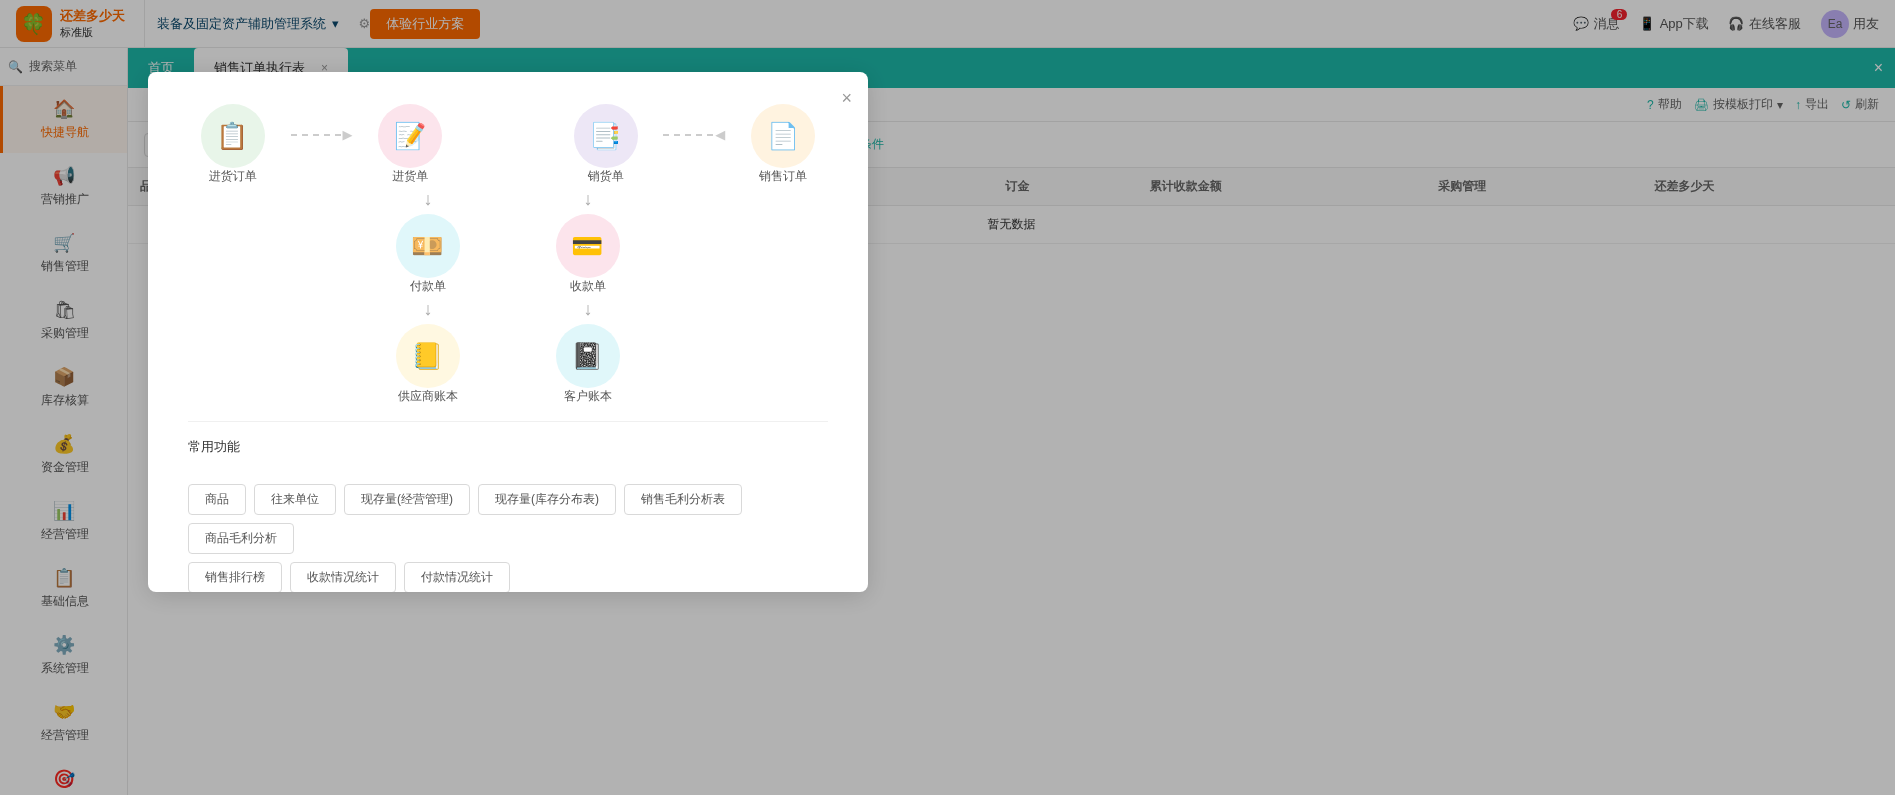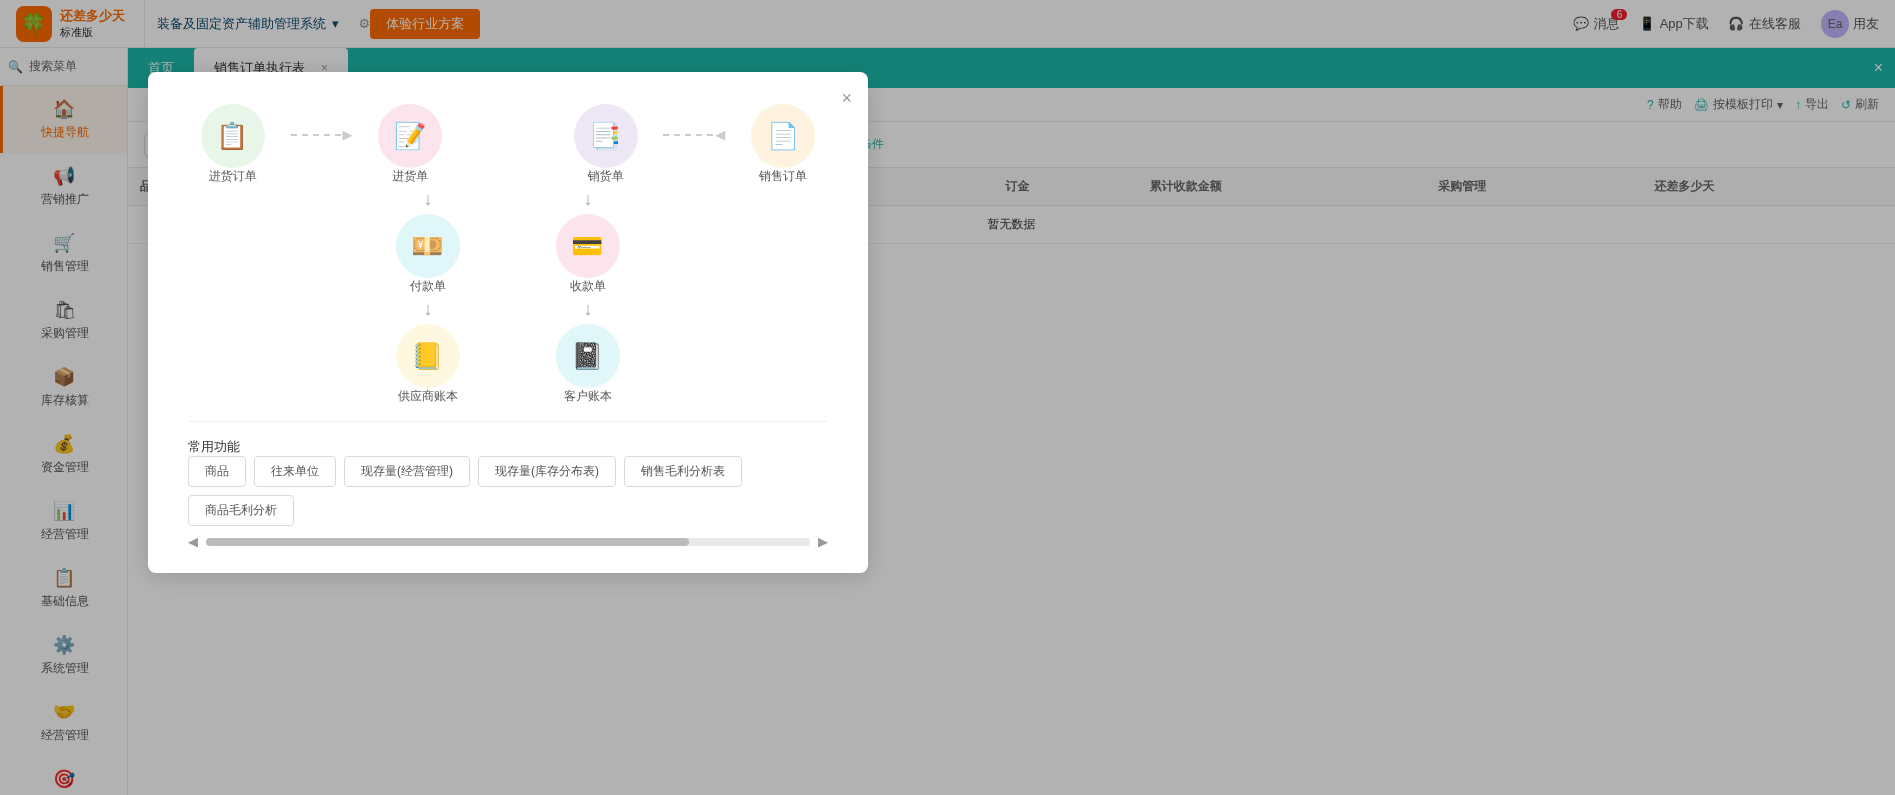--- a/index.html
+++ b/index.html
@@ -64,21 +64,21 @@
     .modal-overlay { position: fixed; top: 0; left: 0; right: 0; bottom: 0; background: rgba(0,0,0,0.3); z-index: 100; display: flex; align-items: flex-start; justify-content: flex-start; }
     .modal { background: white; border-radius: 8px; width: 720px; padding: 24px; margin-top: 72px; margin-left: 148px; box-shadow: 0 4px 24px rgba(0,0,0,0.15); position: relative; max-height: 520px; overflow: hidden; }
     .modal-close { position: absolute; top: 16px; right: 16px; cursor: pointer; color: #999; font-size: 18px; }
     .flow-circle { width: 64px; height: 64px; border-radius: 50%; display: flex; align-items: center; justify-content: center; font-size: 28px; }
     .flow-circle.green { background: #e8f5e9; }
     .flow-label { font-size: 12px; color: #555; text-align: center; }
     .flow-col { display: flex; flex-direction: column; align-items: center; }
 
     
     .common-functions { border-top: 1px solid #f0f0f0; padding-top: 16px; }
-    .common-title { font-size: 13px; color: #333; margin-bottom: 0; font-weight: 500; }
+    .common-title { font-size: 13px; color: #333; margin-bottom: 28px; font-weight: 500; }
     .btn-group { display: flex; flex-wrap: wrap; gap: 8px; margin-bottom: 8px; }
     .func-btn { border: 1px solid #d9d9d9; background: #fff; border-radius: 4px; padding: 6px 16px; font-size: 12px; color: #555; cursor: pointer; }
 
     
     .scroll-area { display: flex; align-items: center; margin-top: 8px; }
     .scroll-track { flex: 1; height: 8px; background: #e8e8e8; border-radius: 4px; margin: 0 8px; }
     .scroll-thumb { width: 80%; height: 8px; background: #bbb; border-radius: 4px; }
     .scroll-arrow { color: #999; cursor: pointer; }
   </style>
 </head>
@@ -347,20 +347,25 @@
       <div class="common-functions">
         <div class="common-title">常用功能</div>
         <div class="btn-group">
           <button class="func-btn">商品</button>
           <button class="func-btn">往来单位</button>
           <button class="func-btn">现存量(经营管理)</button>
           <button class="func-btn">现存量(库存分布表)</button>
           <button class="func-btn">销售毛利分析表</button>
           <button class="func-btn">商品毛利分析</button>
         </div>
+        <div class="btn-group">
+          <button class="func-btn">销售排行榜</button>
+          <button class="func-btn">收款情况统计</button>
+          <button class="func-btn">付款情况统计</button>
+        </div>
       </div>
 
       <div class="scroll-area">
         <span class="scroll-arrow">◀</span>
         <div class="scroll-track">
           <div class="scroll-thumb"></div>
         </div>
         <span class="scroll-arrow">▶</span>
       </div>
     </div>

